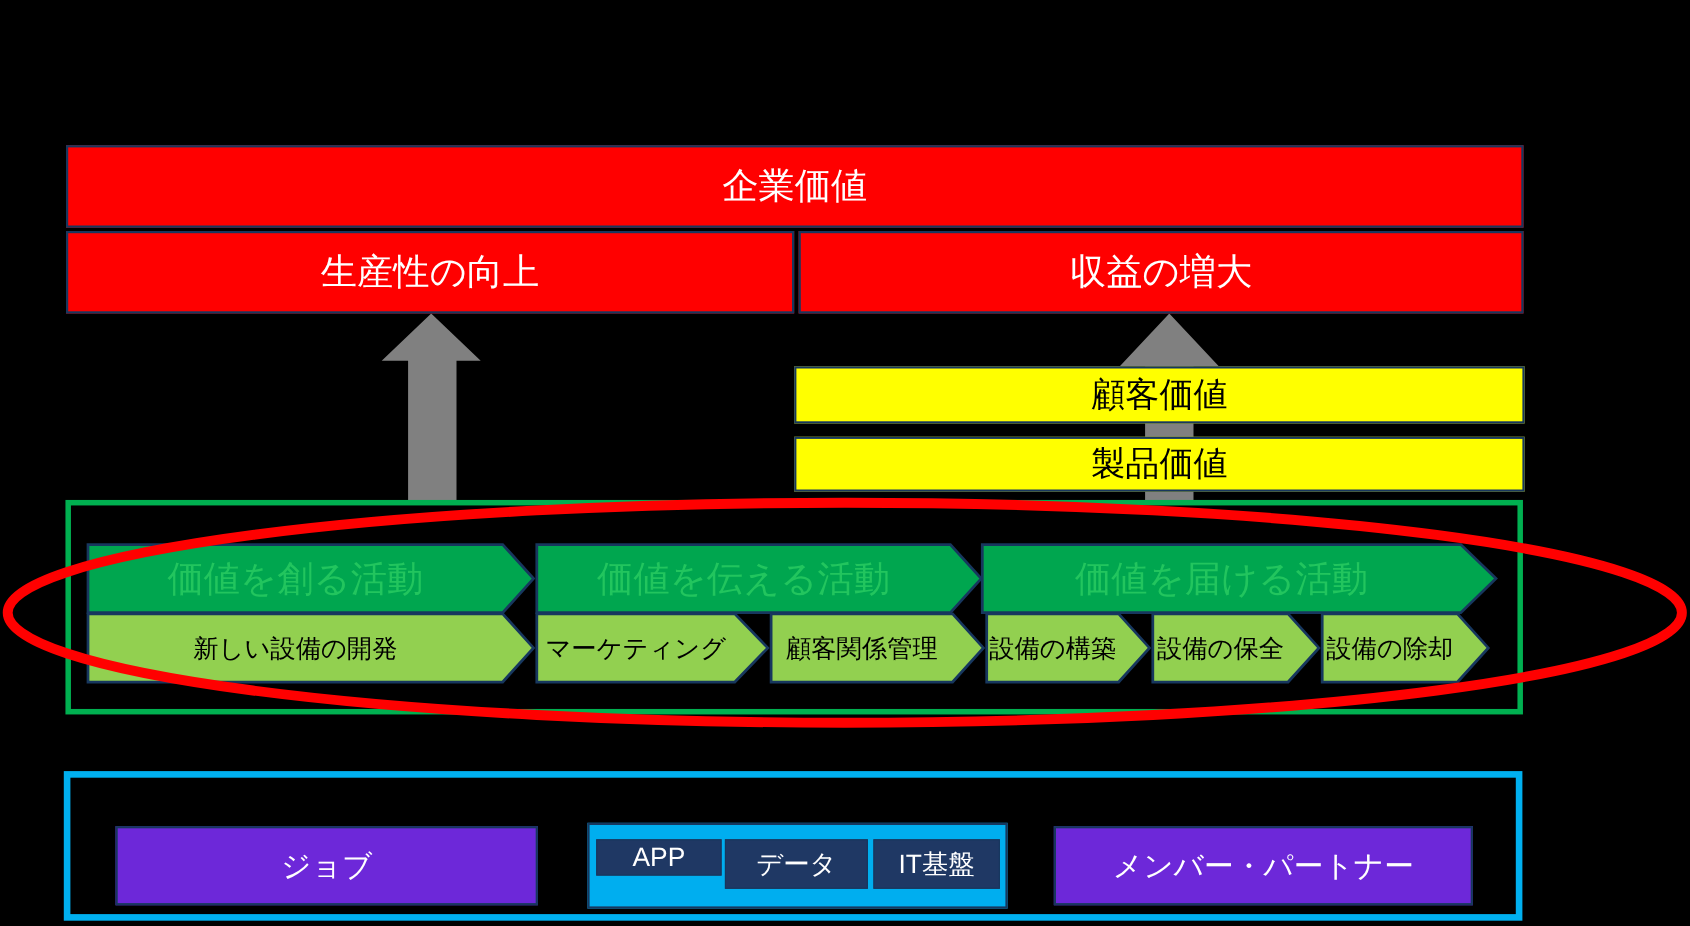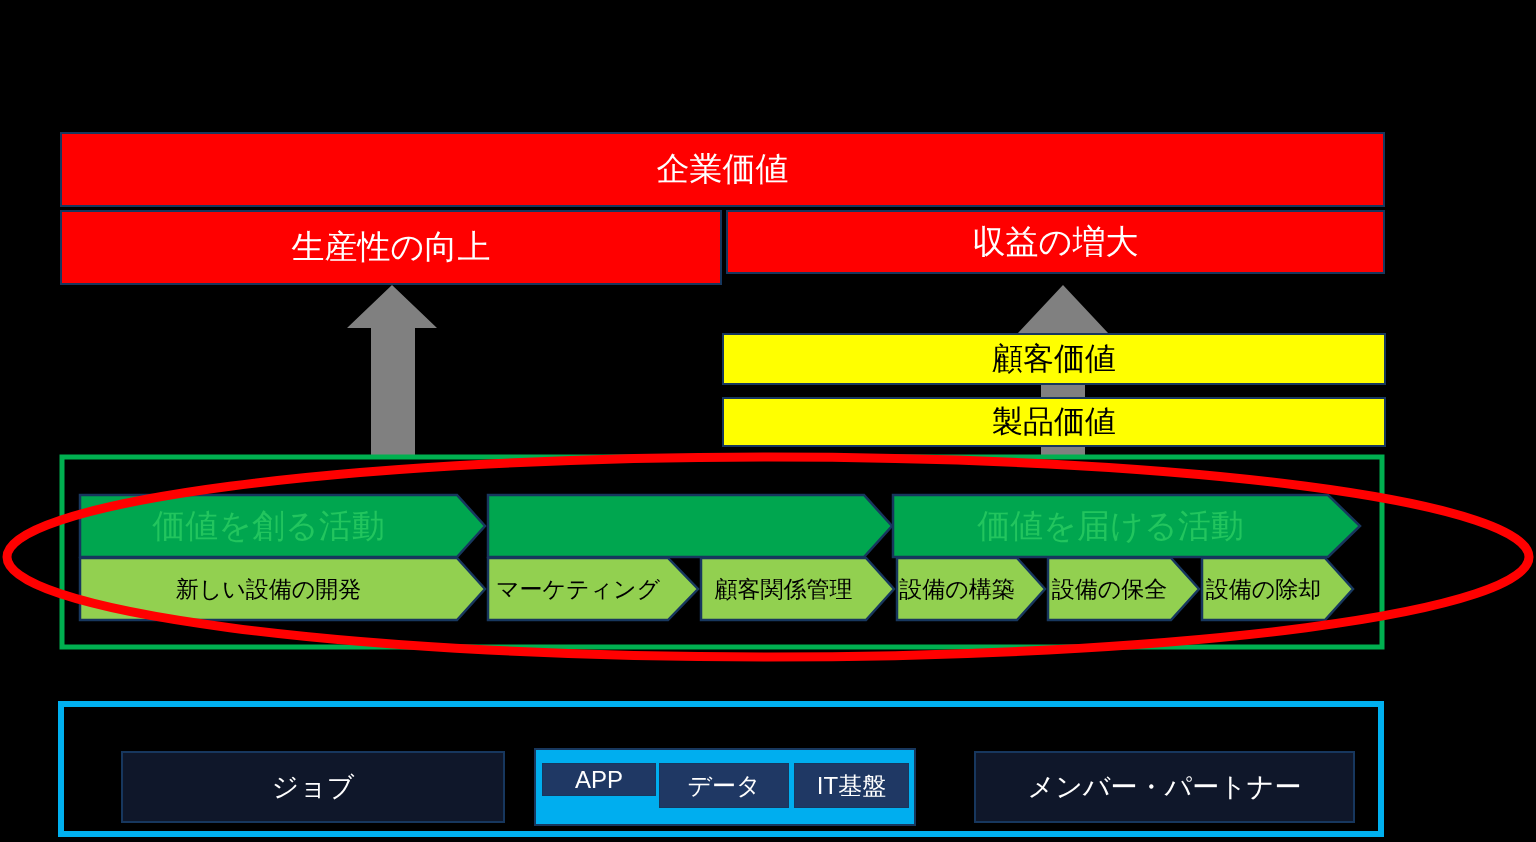--- a/index.html
+++ b/index.html
@@ -6,41 +6,41 @@
   .stage{
     position:relative;width:1536px;height:842px;background:#000;overflow:hidden;
     font-family:"Liberation Sans","DejaVu Sans",sans-serif;
   }
   .abs{position:absolute;box-sizing:border-box;}
   .center{display:flex;align-items:center;justify-content:center;text-align:center;}
   .redbar{background:#FF0000;border:2px solid #17375E;color:#fff;font-size:33px;}
   .yellowbar{background:#FFFF00;border:2px solid #17375E;color:#000;font-size:31px;}
   .arrow-label-main{color:#22c55e;font-size:33px;}
   .arrow-label-sub{color:#000;font-size:23px;}
-  .bluebox{background:#0f172a;border:2px solid #17375E;color:#fff;font-size:27px;margin-left:16px;}
+  .bluebox{background:#6d28d9;border:2px solid #17375E;color:#fff;font-size:27px;}
   .navybox{background:#1F3864;border:1px solid #17375E;color:#fff;font-size:24px;}
   svg{position:absolute;left:0;top:0;pointer-events:none;}
 </style>
 </head>
 <body>
 
 <div class="stage">
 
   <svg width="1536" height="842">
     <polygon points="392,285 437,328 415,328 415,455 371,455 371,328 347,328" fill="#808080"></polygon>
     <polygon points="1063,285 1108,333 1085,333 1085,455 1041,455 1041,333 1018,333" fill="#808080"></polygon>
   </svg>
 
   <div class="abs center redbar" style="left:60px;top:210px;width:662px;height:75px;">
     <span>生産性の向上</span>
   </div>
   <div class="abs center redbar" style="left:60px;top:132px;width:1325px;height:75px;">
     <span>企業価値</span>
   </div>
-  <div class="abs center redbar" style="left:726px;top:210px;width:659px;height:64px;">
+  <div class="abs center redbar" style="left:726px;top:210px;width:659px;height:75px;">
     <span>収益の増大</span>
   </div>
 
   <div class="abs center yellowbar" style="left:722px;top:333px;width:664px;height:52px;justify-content:center;">
     <span>顧客価値</span>
   </div>
   <div class="abs center yellowbar" style="left:722px;top:397px;width:664px;height:50px;">
     <span>製品価値</span>
   </div>
 
@@ -53,20 +53,21 @@
 
     <polygon points="80,558 457,558 485,589 457,620 80,620" fill="#92D050" stroke="#17375E" stroke-width="2.5"></polygon>
     <polygon points="488,558 668,558 698,589 668,620 488,620" fill="#92D050" stroke="#17375E" stroke-width="2.5"></polygon>
     <polygon points="701,558 866,558 894,589 866,620 701,620" fill="#92D050" stroke="#17375E" stroke-width="2.5"></polygon>
     <polygon points="897,558 1017,558 1045,589 1017,620 897,620" fill="#92D050" stroke="#17375E" stroke-width="2.5"></polygon>
     <polygon points="1048,558 1171,558 1199,589 1171,620 1048,620" fill="#92D050" stroke="#17375E" stroke-width="2.5"></polygon>
     <polygon points="1202,558 1325,558 1353,589 1325,620 1202,620" fill="#92D050" stroke="#17375E" stroke-width="2.5"></polygon>
   </svg>
 
   <div class="abs center arrow-label-main" style="left:80px;top:495px;width:377px;height:62px;">価値を創る活動</div>
+  <div class="abs center arrow-label-main" style="left:488px;top:495px;width:376px;height:62px;">価値を伝える活動</div>
   <div class="abs center arrow-label-main" style="left:893px;top:495px;width:435px;height:62px;">価値を届ける活動</div>
 
   <div class="abs center arrow-label-sub" style="left:80px;top:558px;width:377px;height:62px;">新しい設備の開発</div>
   <div class="abs center arrow-label-sub" style="left:488px;top:558px;width:180px;height:62px;">マーケティング</div>
   <div class="abs center arrow-label-sub" style="left:701px;top:558px;width:165px;height:62px;">顧客関係管理</div>
   <div class="abs center arrow-label-sub" style="left:897px;top:558px;width:120px;height:62px;">設備の構築</div>
   <div class="abs center arrow-label-sub" style="left:1048px;top:558px;width:123px;height:62px;">設備の保全</div>
   <div class="abs center arrow-label-sub" style="left:1202px;top:558px;width:123px;height:62px;">設備の除却</div>
 
   <div class="abs" style="left:58px;top:701px;width:1326px;height:136px;border:6px solid #00B0F0;"></div>

